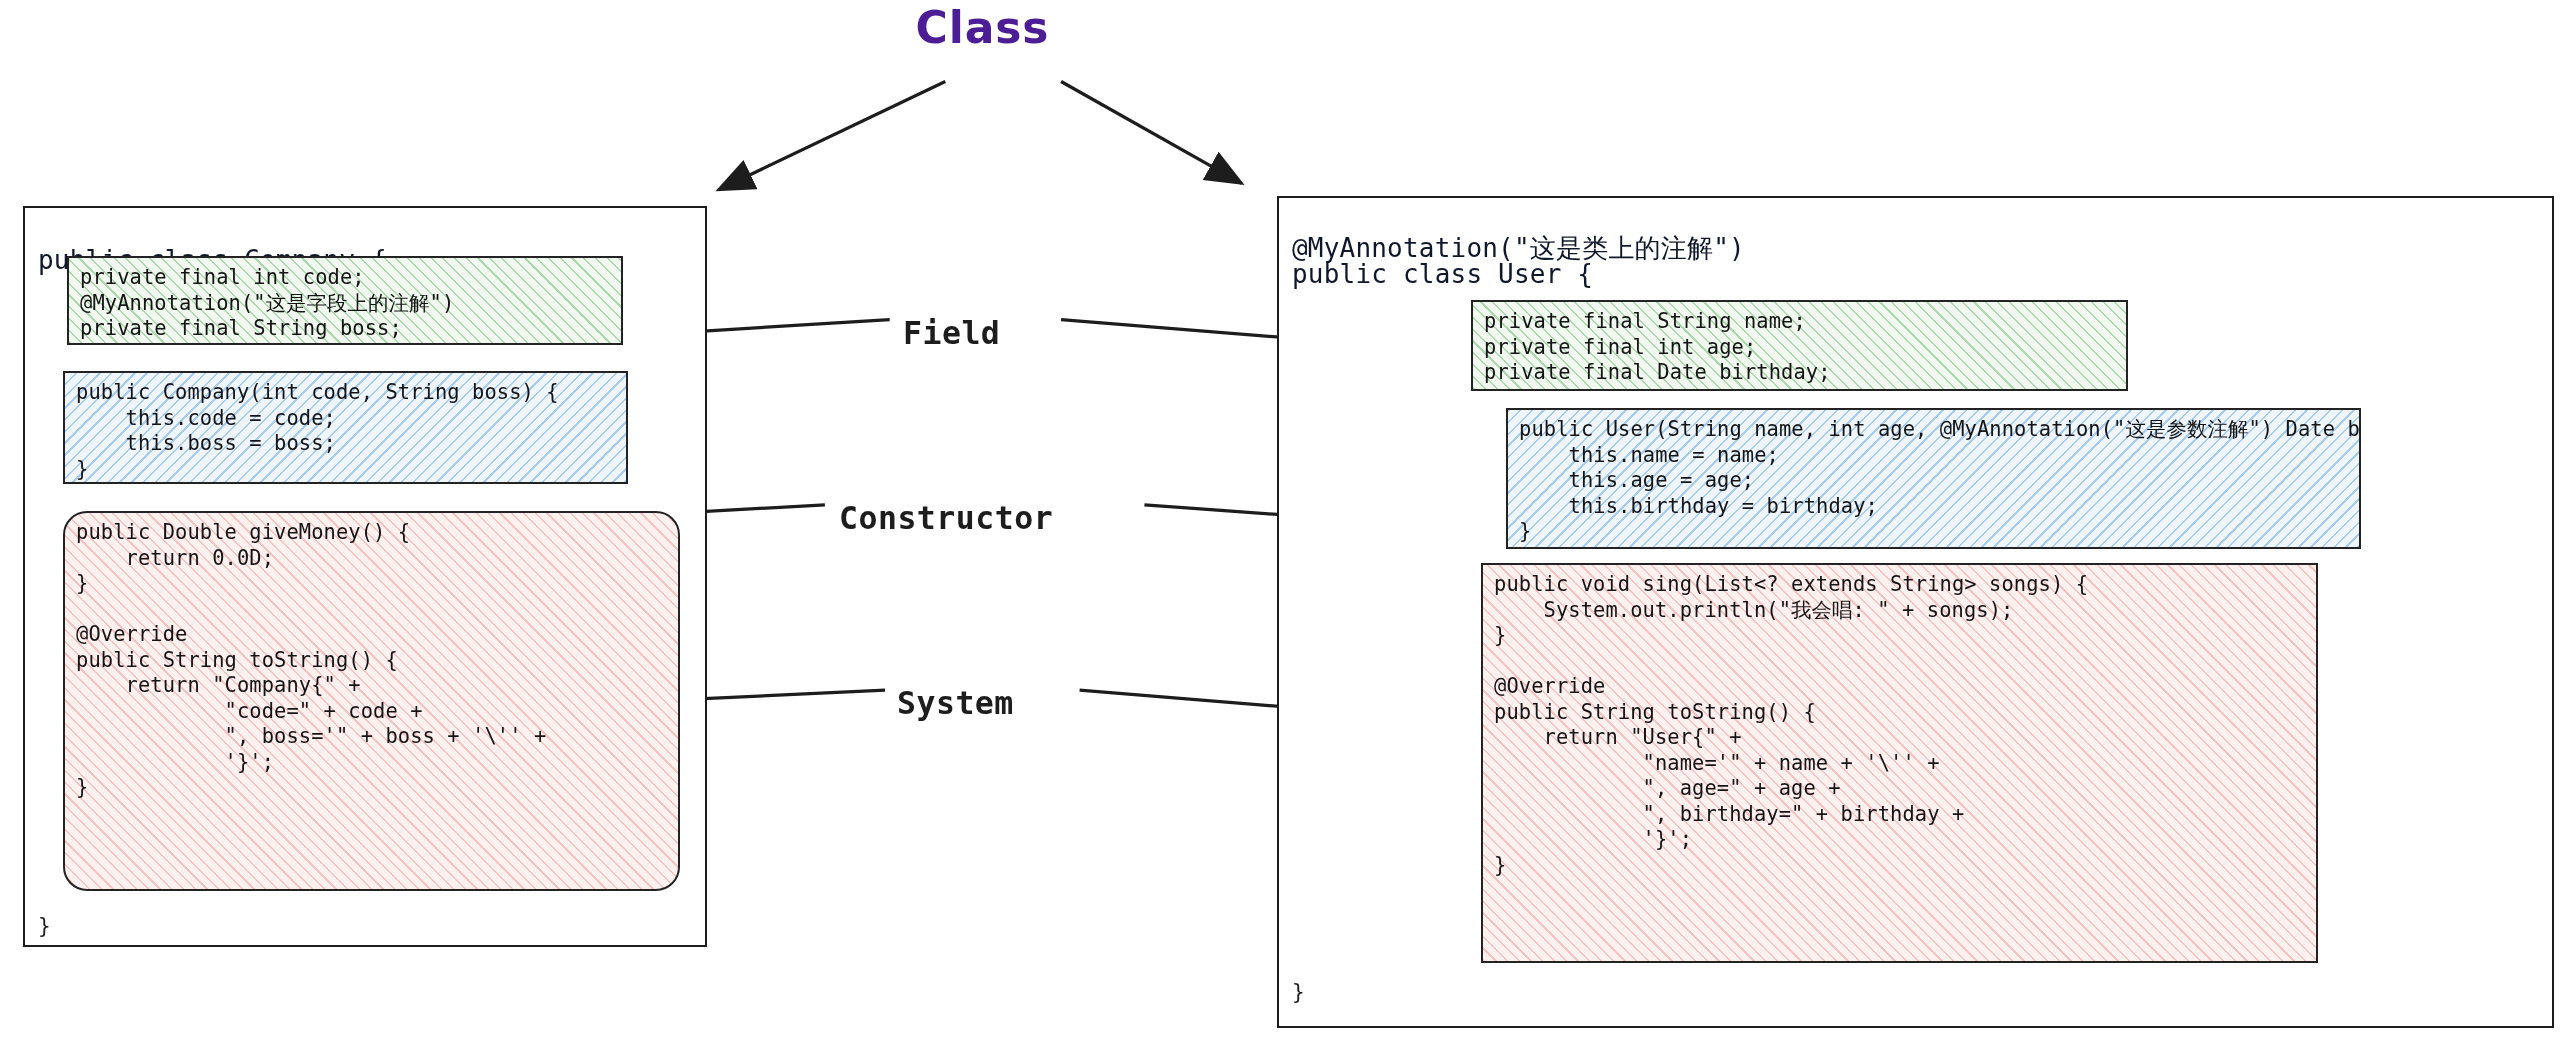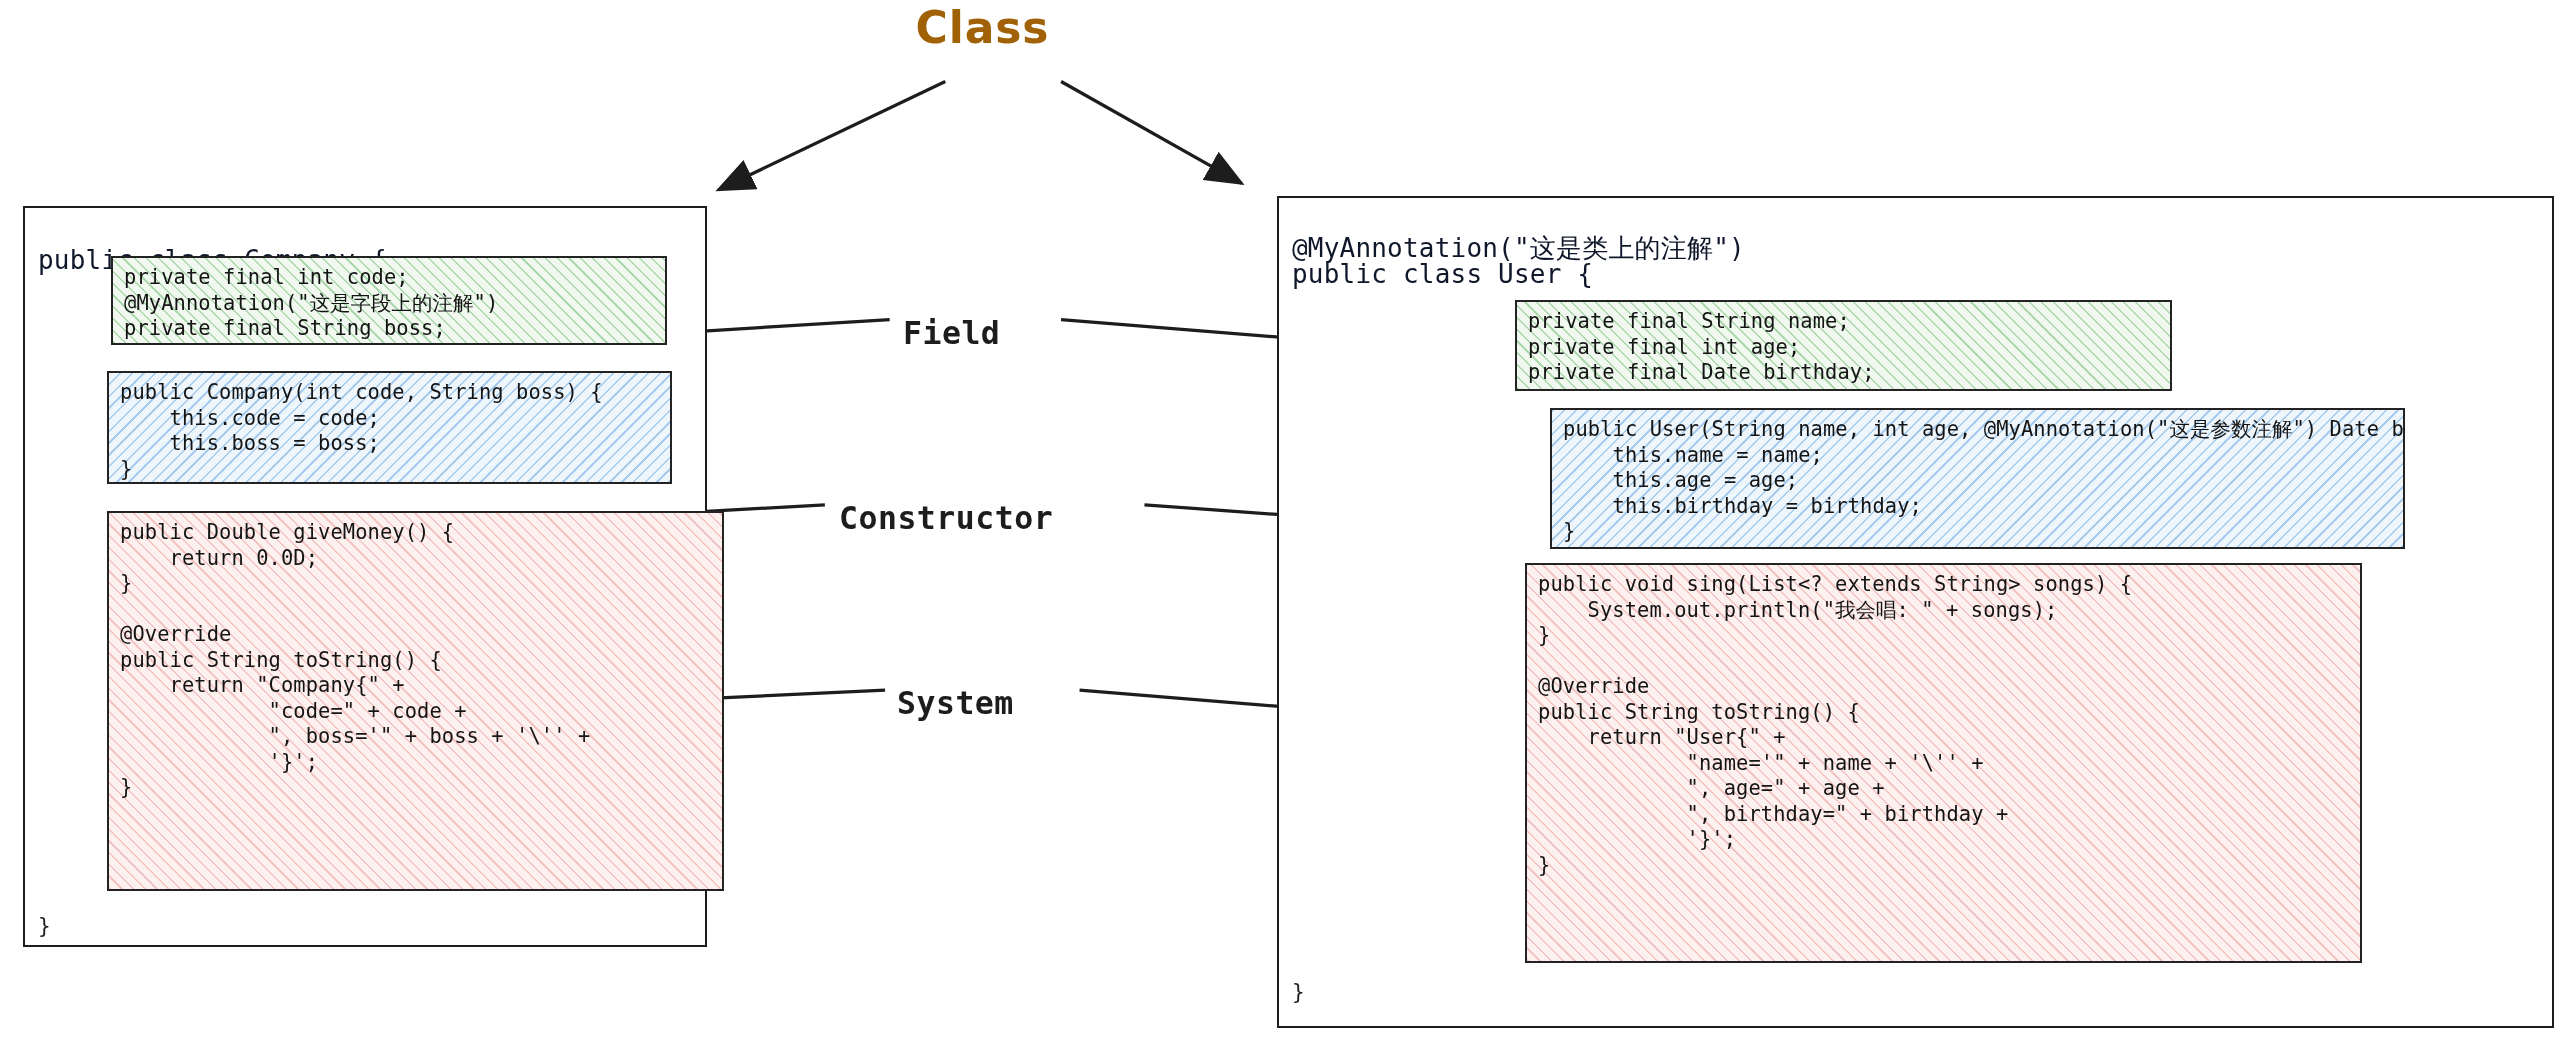--- a/index.html
+++ b/index.html
@@ -18,21 +18,21 @@
   
   #title {
     position: absolute;
     left: 862px;
     top: 1.9px;
     width: 241px;
     text-align: center;
     font-family: "DejaVu Sans", sans-serif;
     font-size: 44px;
     font-weight: 700;
-    color: #a16207;
+    color: #4c1d95;
     letter-spacing: 0.9px;
   }
 
   
   .mid-label {
     position: absolute;
     font-family: "DejaVu Sans Mono", monospace;
     font-size: 31.5px;
     font-weight: 700;
     color: #1d1d1d;
@@ -84,21 +84,20 @@
   #company-footer { left: 13px; top: 684px; }
   #user-footer    { left: 13px; top: 760px; }
 
   
   .member-box {
     position: absolute;
     box-sizing: border-box;
     border: 2px solid #232323;
     padding: 7.4px 11px 9.3px 11px;
     overflow: hidden;
-    margin-left: 44px;
   }
   .member-box pre {
     margin: 0;
     font-family: "DejaVu Sans Mono", monospace;
     font-size: 20.4px;
     line-height: 25.5px;
     color: #141414;
     white-space: pre;
     letter-spacing: 0.1px;
     position: relative;
@@ -133,21 +132,21 @@
         rgba(232,150,145,0.48) 0px,
         rgba(232,150,145,0.48) 1.6px,
         rgba(255,255,255,0) 1.6px,
         rgba(255,255,255,0) 8.3px);
     border-color: #232323;
   }
 
   
   #company-field       { left: 67px;  top: 256px; width: 556px;  height: 89px;  }
   #company-constructor { left: 63px;  top: 371px; width: 565px;  height: 113px; }
-  #company-method      { left: 63px;  top: 511px; width: 617px;  height: 380px; }
+  #company-method      { left: 63px;  top: 511px; width: 617px;  height: 380px; border-radius: 24px; }
 
   
   #user-field       { left: 1471px; top: 300px; width: 657px;  height: 91px;  }
   #user-constructor { left: 1506px; top: 408px; width: 855px; height: 141px; }
   #user-method      { left: 1481px; top: 563px; width: 837px;  height: 400px; }
 </style>
 </head>
 <body>
 
 <div id="title">Class</div>

